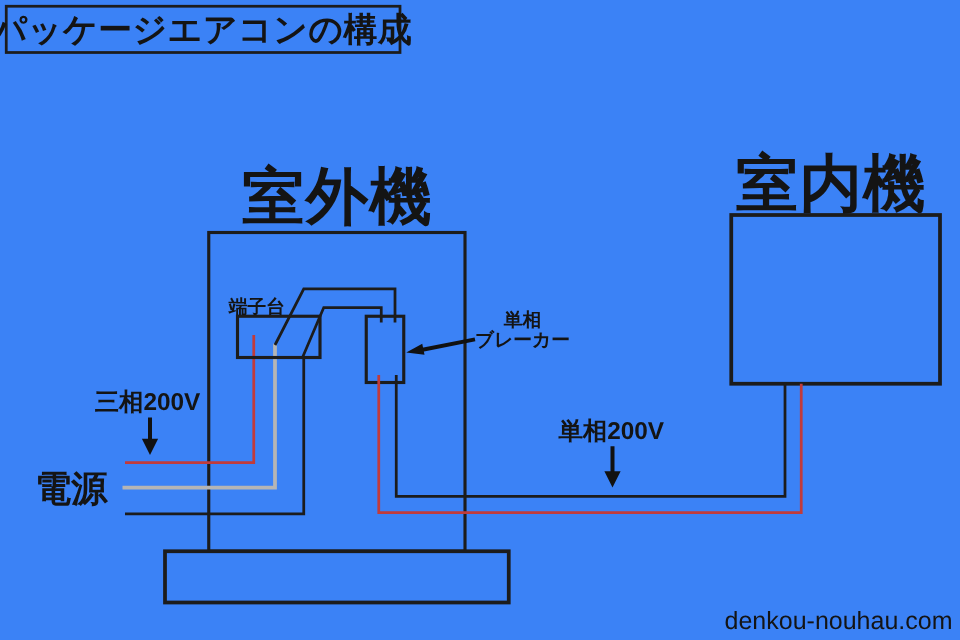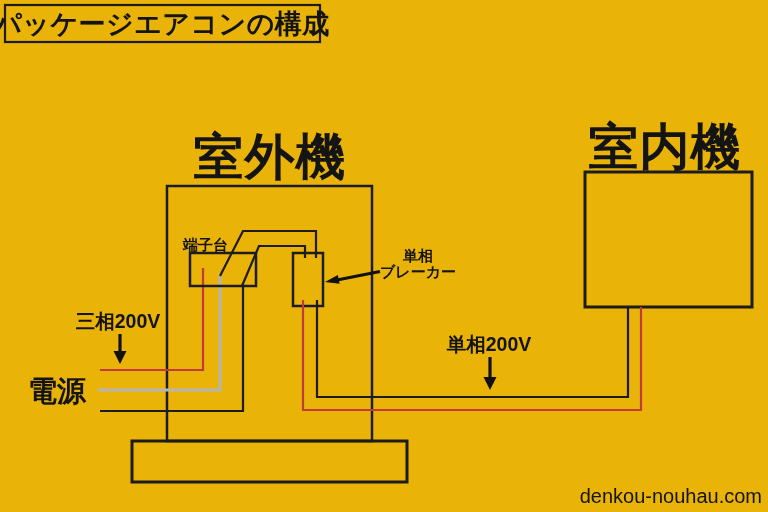--- a/index.html
+++ b/index.html
@@ -1,21 +1,21 @@
 <!DOCTYPE html>
 <html><head>
 <meta charset="utf-8">
 <style>
   html,body{
     margin:0; padding:0;
     width:768px; height:512px;
     background:#ffffff;
     font-family:"Liberation Sans","DejaVu Sans",sans-serif;
   }
-  .stage{ position:relative; width:768px; height:512px; background:#eab308; overflow:hidden; }
+  .stage{ position:relative; width:768px; height:512px; background:#3b82f6; overflow:hidden; }
   svg{ display:block; }
 
   
   .box{ fill:none; stroke:#1c1c1c; }
   .box-heavy{ stroke-width:3; }
   .box-med{ stroke-width:2.5; }
   .box-title{ stroke-width:2.2; }
 
   
   polyline{ fill:none; }

